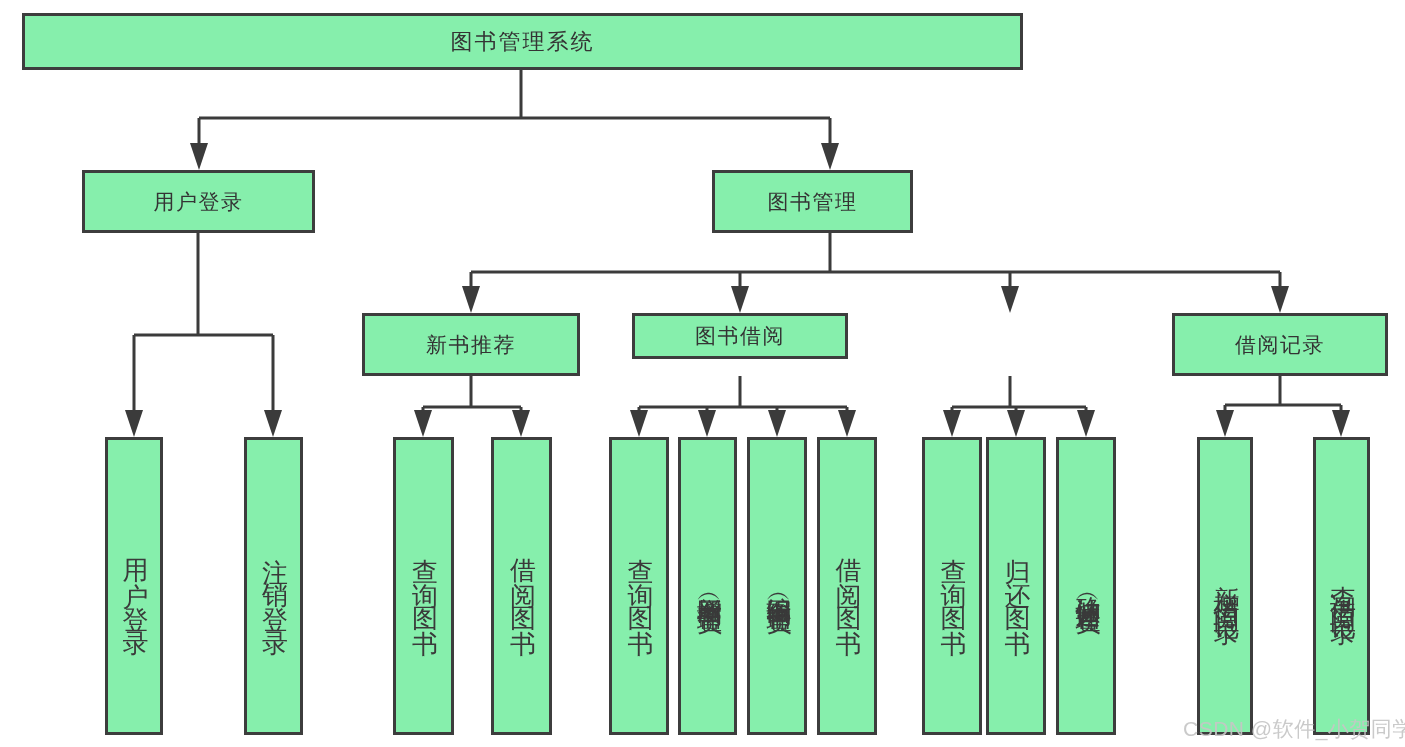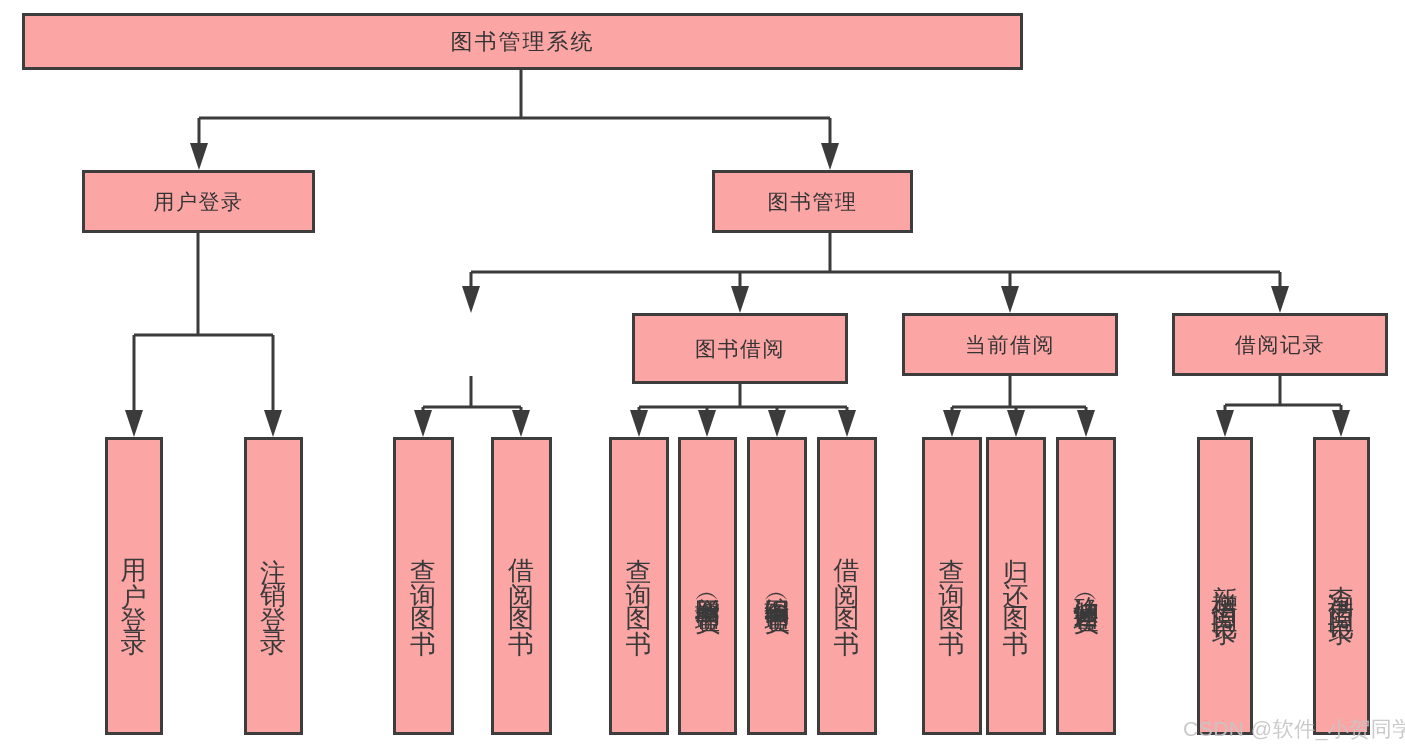--- a/index.html
+++ b/index.html
@@ -4,23 +4,24 @@
 <style>
   html,body{margin:0;padding:0;background:#ffffff;}
   #stage{
     position:relative; width:1405px; height:747px; background:#ffffff;
     font-family:"Liberation Sans","DejaVu Sans",sans-serif; overflow:hidden;
   }
   #wires{position:absolute;left:0;top:0;width:1405px;height:747px;}
   #wires path{stroke:#3b3b3b;stroke-width:3;fill:none;}
   #wires polygon{fill:#3b3b3b;stroke:none;}
   .box{
-    position:absolute; box-sizing:border-box; background:#fca5a5;
+    position:absolute; box-sizing:border-box; background:#86efac;
     border:3px solid #3d3d3d; display:flex; align-items:center; justify-content:center;
     color:#343434;
+    font-family:Liberation Mono, monospace;
   }
   .h-label{font-size:21px; letter-spacing:1.5px; white-space:nowrap;}
   .root-label{font-size:22px; letter-spacing:2px;}
   .leaf .v-label{
     writing-mode:vertical-rl; text-orientation:mixed;
     line-height:1; font-size:26px; color:#3a3a3a;
   }
   .sp-loose .v-label{letter-spacing:24px;}
   .sp-mid   .v-label{letter-spacing:7px;}
   .sp-tight .v-label{letter-spacing:2px; font-size:25px;}
@@ -88,25 +89,25 @@
     <span class="root-label">图书管理系统</span>
   </div>
 
   <div class="box" style="left:82px;top:170px;width:233px;height:63px;">
     <span class="h-label">用户登录</span>
   </div>
   <div class="box" style="left:712px;top:170px;width:201px;height:63px;">
     <span class="h-label">图书管理</span>
   </div>
 
-  <div class="box" style="left:632px;top:313px;width:216px;height:71px;">
+  <div class="box" style="left:362px;top:313px;width:218px;height:63px;">
+    <span class="h-label">新书推荐</span>
+  </div>
+  <div class="box" style="left:632px;top:313px;width:216px;height:46px;">
     <span class="h-label">图书借阅</span>
-  </div>
-  <div class="box" style="left:902px;top:313px;width:216px;height:63px;">
-    <span class="h-label">当前借阅</span>
   </div>
   <div class="box" style="left:1172px;top:313px;width:216px;height:63px;justify-content:center;">
     <span class="h-label">借阅记录</span>
   </div>
 
   <div class="box leaf sp-loose" style="left:105px;top:437px;width:58px;height:298px;">
     <span class="v-label">用户登录</span>
   </div>
   <div class="box leaf sp-loose" style="left:244px;top:437px;width:59px;height:298px;">
     <span class="v-label">注销登录</span>

